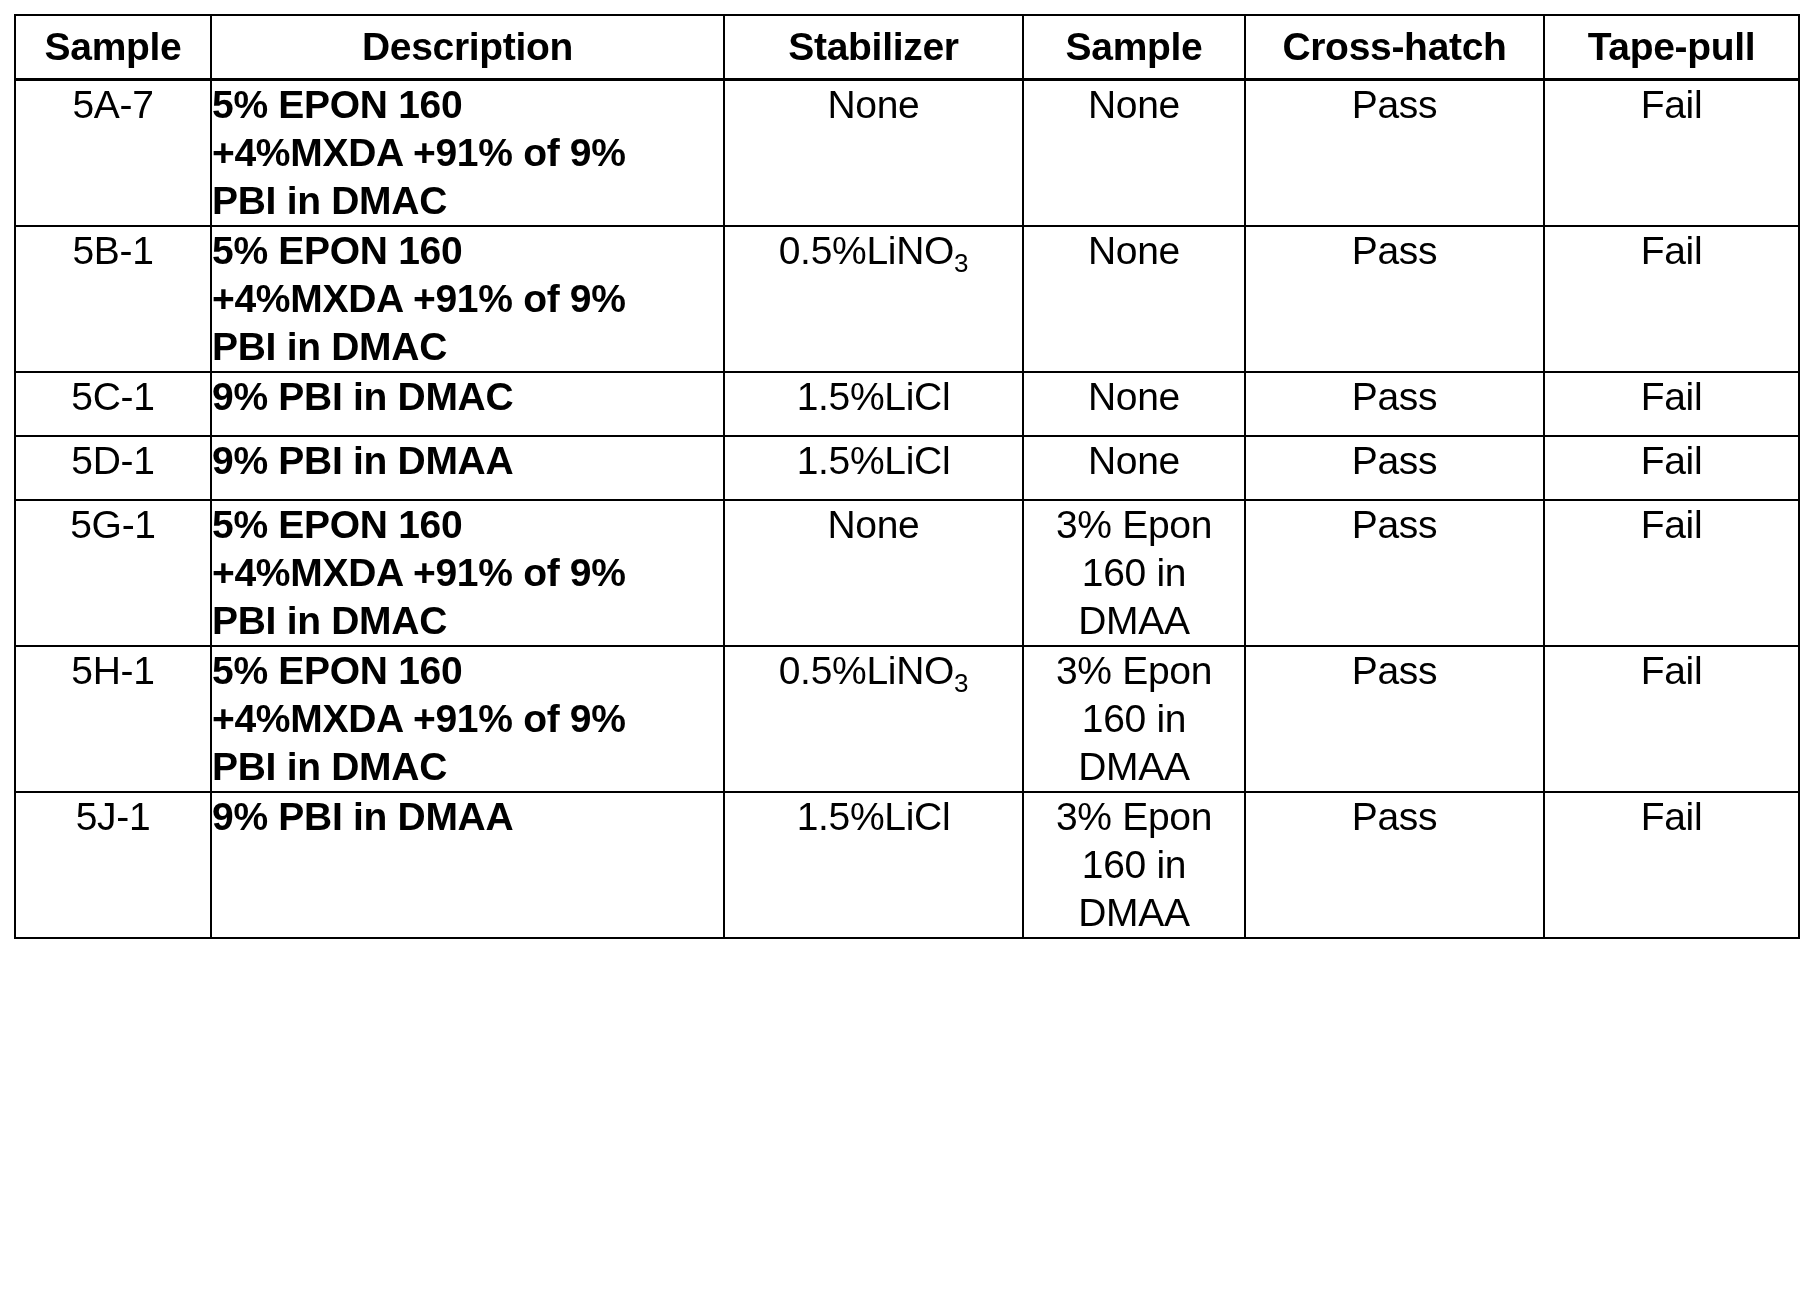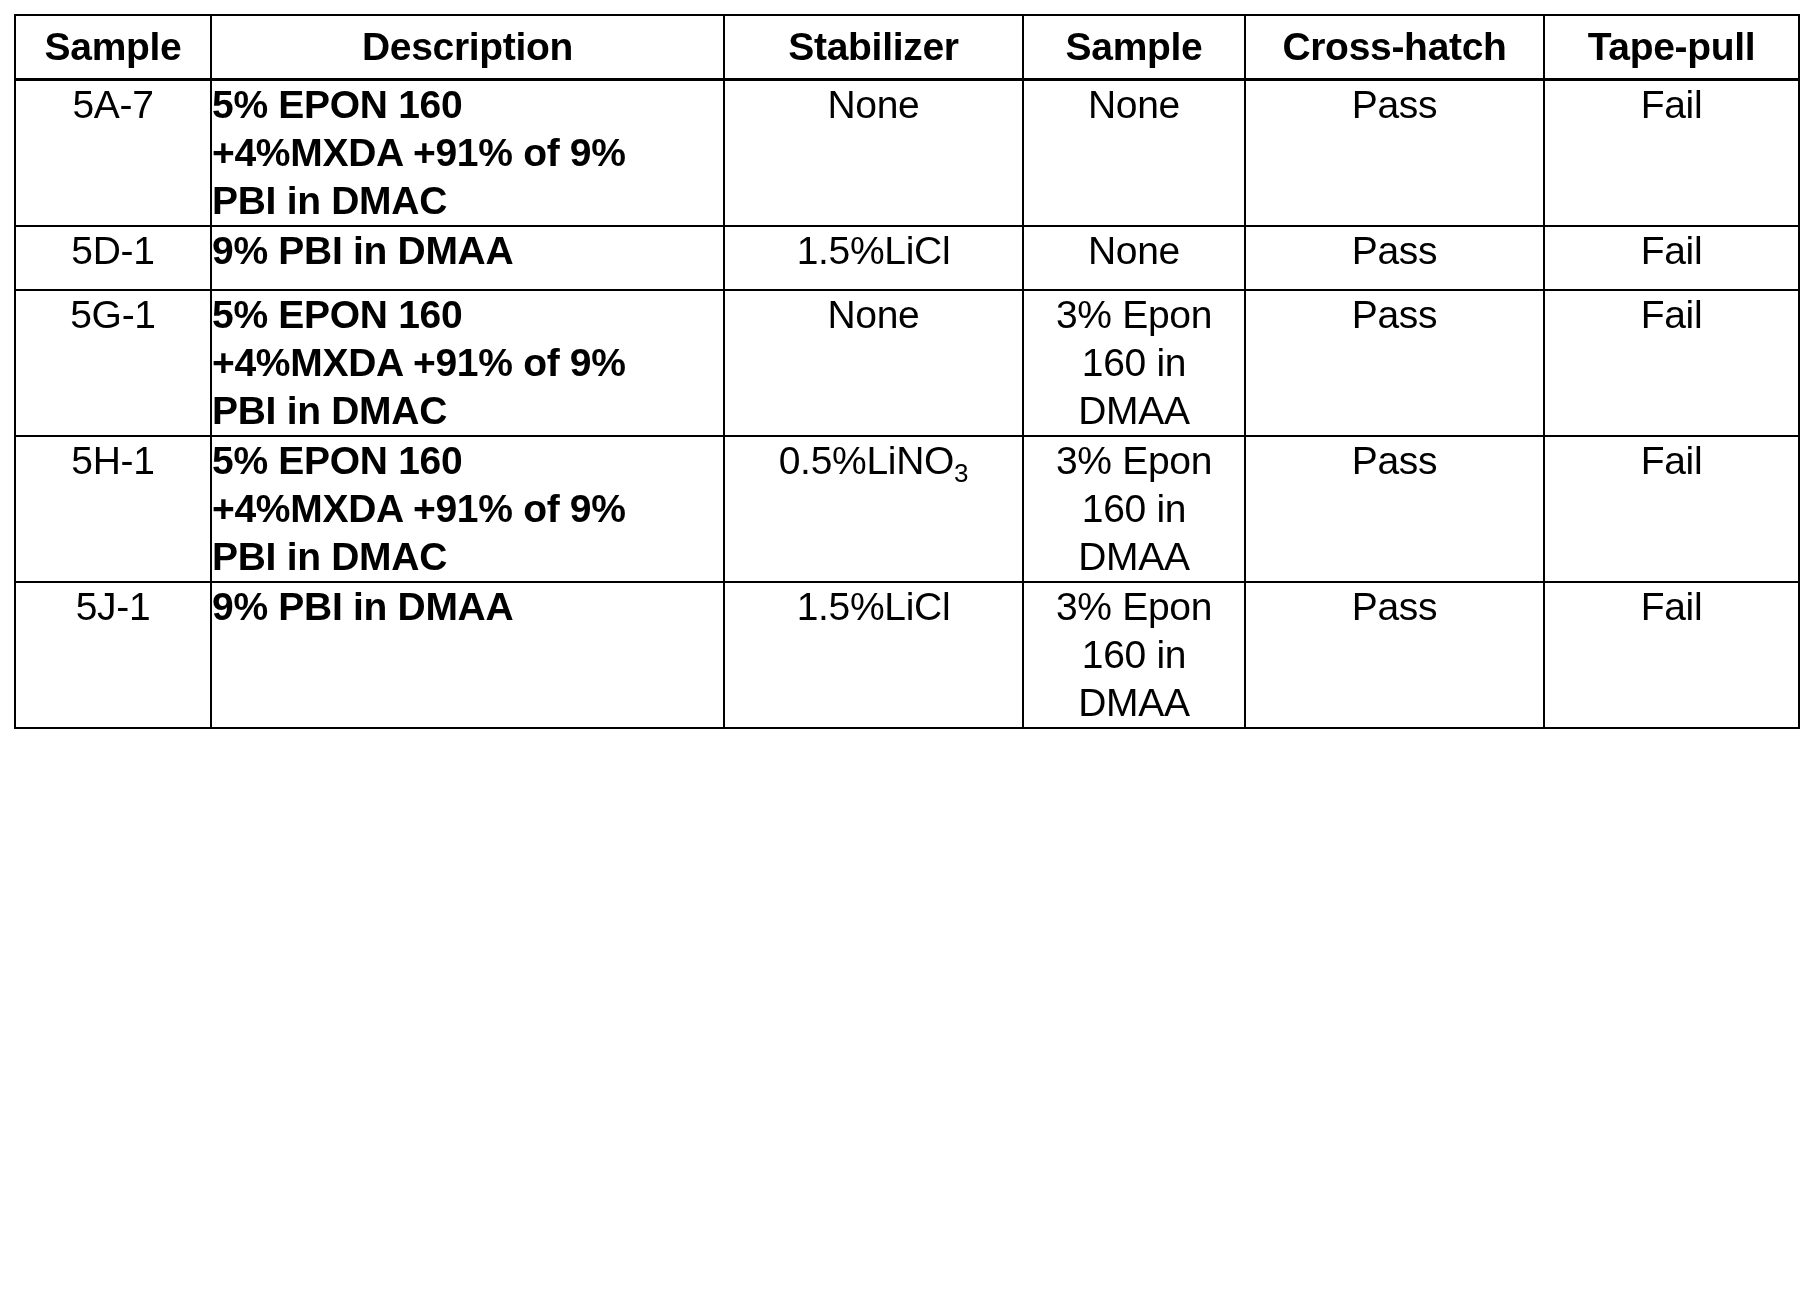--- a/index.html
+++ b/index.html
@@ -74,20 +74,46 @@
           <div>+4%MXDA +91% of 9%</div>
           <div>PBI in DMAC</div>
         </td>
     <td class="c"><span>None</span><sub></sub></td>
     <td class="c">
           <div>None</div>
         </td>
     <td class="c"><span>Pass</span></td>
     <td class="c"><span>Fail</span></td>
   </tr>
+      <tr class="tall">
+    <td class="c"><span>5B-1</span></td>
+    <td class="l">
+          <div>5% EPON 160</div>
+          <div>+4%MXDA +91% of 9%</div>
+          <div>PBI in DMAC</div>
+        </td>
+    <td class="c"><span>0.5%LiNO</span><sub>3</sub></td>
+    <td class="c">
+          <div>None</div>
+        </td>
+    <td class="c"><span>Pass</span></td>
+    <td class="c"><span>Fail</span></td>
+  </tr>
+      <tr class="short">
+    <td class="c"><span>5C-1</span></td>
+    <td class="l">
+          <div>9% PBI in DMAC</div>
+        </td>
+    <td class="c"><span>1.5%LiCl</span><sub></sub></td>
+    <td class="c">
+          <div>None</div>
+        </td>
+    <td class="c"><span>Pass</span></td>
+    <td class="c"><span>Fail</span></td>
+  </tr>
       <tr class="short">
     <td class="c"><span>5D-1</span></td>
     <td class="l">
           <div>9% PBI in DMAA</div>
         </td>
     <td class="c"><span>1.5%LiCl</span><sub></sub></td>
     <td class="c">
           <div>None</div>
         </td>
     <td class="c"><span>Pass</span></td>

